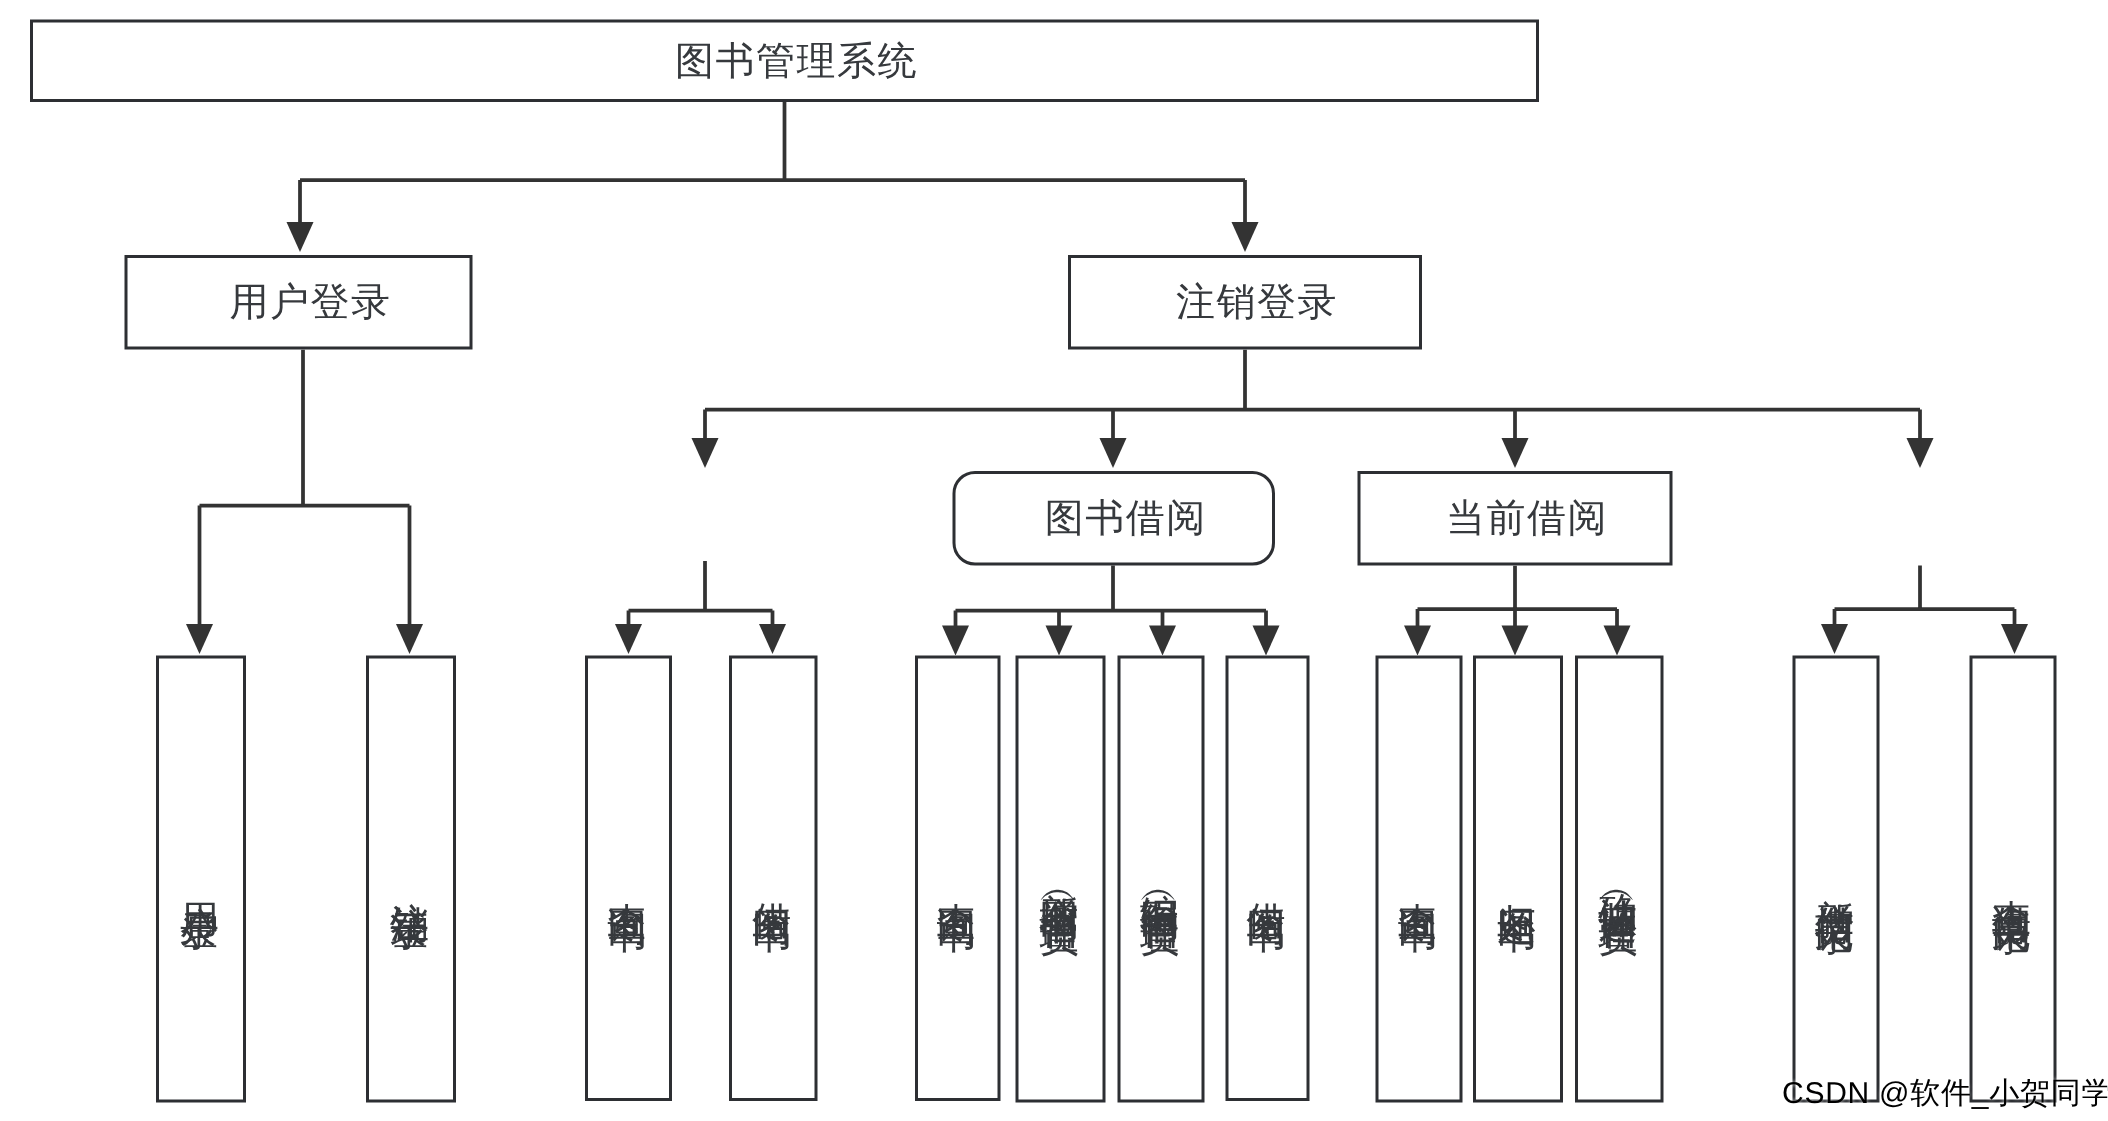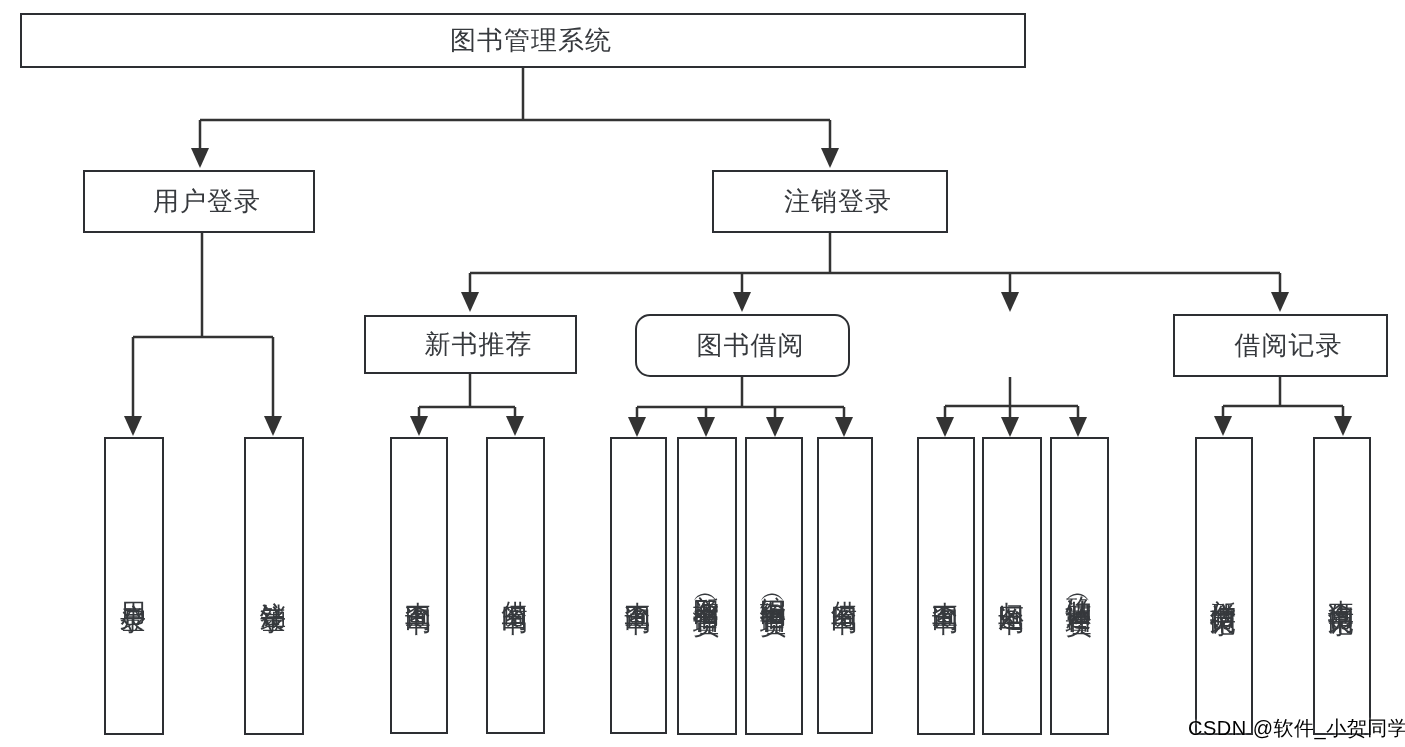--- a/index.html
+++ b/index.html
@@ -65,28 +65,25 @@
     <span class="lbl">图书管理系统</span>
   </div>
 
   <div class="hbox" style="left:83px;top:170px;width:232px;height:63px;">
     <span class="lbl">用户登录</span>
   </div>
   <div class="hbox" style="left:712px;top:170px;width:236px;height:63px;">
     <span class="lbl">注销登录</span>
   </div>
 
-  <div class="hbox" style="left:364px;top:315px;width:213px;height:59px;">
-    <span class="lbl">新书推荐</span>
-  </div>
   <div class="hbox" style="left:635px;top:314px;width:215px;height:63px;border-radius:15px;">
     <span class="lbl">图书借阅</span>
   </div>
-  <div class="hbox" style="left:1173px;top:314px;width:215px;height:63px;">
-    <span class="lbl">借阅记录</span>
+  <div class="hbox" style="left:905px;top:314px;width:210px;height:63px;">
+    <span class="lbl">当前借阅</span>
   </div>
 
   <div class="vbox" style="left:104px;top:437px;width:60px;height:298px;">
     <span class="lbl">用户登录</span>
   </div>
   <div class="vbox" style="left:244px;top:437px;width:60px;height:298px;">
     <span class="lbl">注销登录</span>
   </div>
 
   <div class="vbox" style="left:390px;top:437px;width:58px;height:297px;">

